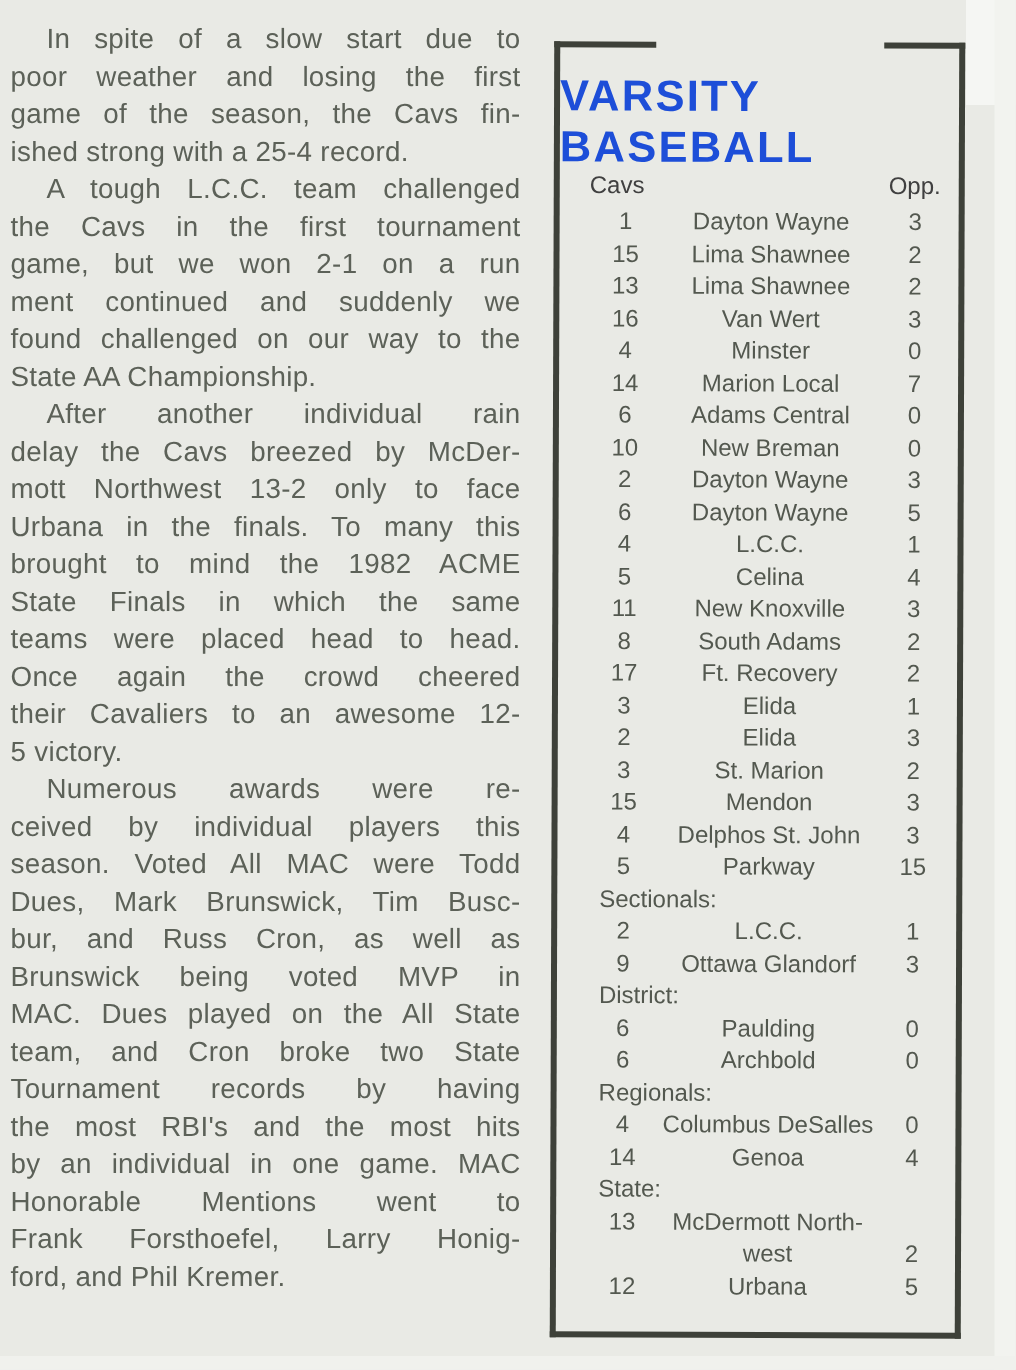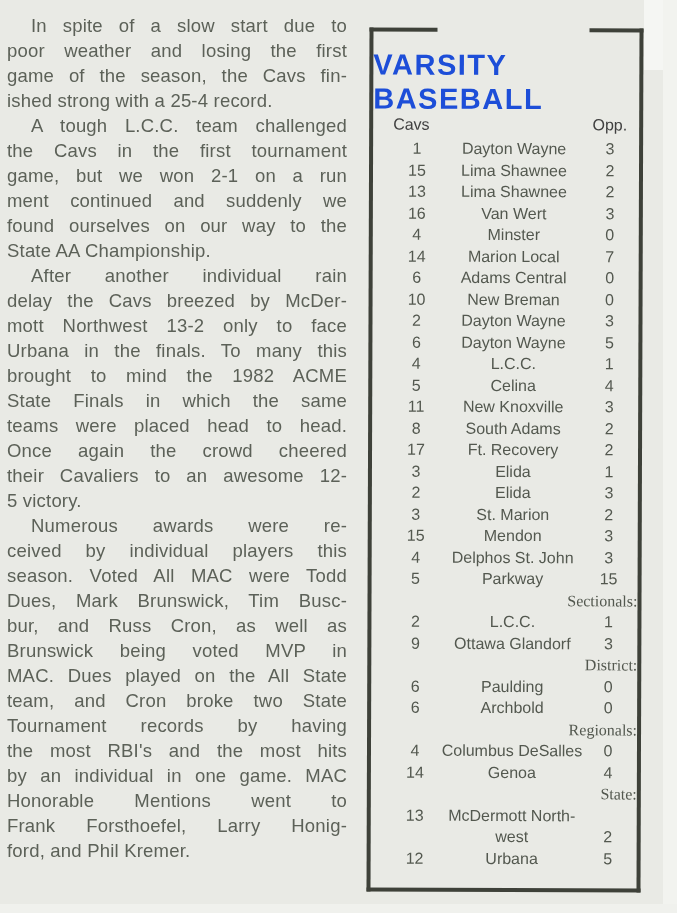--- a/index.html
+++ b/index.html
@@ -68,21 +68,21 @@
     padding:0 12px 0 20px;
     font-size:16px;color:#404040;
   }
   .score-rows{
     font-size:16px;color:#53584f;
   }
   .t-row{position:relative;height:21.5px;line-height:21.5px;}
   .t-cavs{position:absolute;left:0;top:0;width:88px;text-align:center;}
   .t-name{position:absolute;left:0;right:0;top:0;text-align:center;padding-left:16px;}
   .t-opp{position:absolute;right:0;top:0;width:58px;text-align:center;}
-  .t-section{height:21.5px;line-height:21.5px;padding-left:17px;text-align:right;font-family:Liberation Serif, serif;}
+  .t-section{height:21.5px;line-height:21.5px;padding-left:28px;text-align:left;}
 </style>
 </head>
 <body>
 
 <div class="page">
 
   <div class="edge-top-right"></div>
   <div class="edge-right"></div>
   <div class="edge-bottom"></div>
 
@@ -91,21 +91,21 @@
         <div class="line first">In spite of a slow start due to</div>
         <div class="line">poor weather and losing the first</div>
         <div class="line">game of the season, the Cavs fin-</div>
         <div class="line last">ished strong with a 25-4 record.</div>
       </div>
       <div class="para">
         <div class="line first">A tough L.C.C. team challenged</div>
         <div class="line">the Cavs in the first tournament</div>
         <div class="line">game, but we won 2-1 on a run</div>
         <div class="line">ment continued and suddenly we</div>
-        <div class="line">found ourselves on our way to the</div>
+        <div class="line">found challenged on our way to the</div>
         <div class="line last">State AA Championship.</div>
       </div>
       <div class="para">
         <div class="line first">After another individual rain</div>
         <div class="line">delay the Cavs breezed by McDer-</div>
         <div class="line">mott Northwest 13-2 only to face</div>
         <div class="line">Urbana in the finals. To many this</div>
         <div class="line">brought to mind the 1982 ACME</div>
         <div class="line">State Finals in which the same</div>
         <div class="line">teams were placed head to head.</div>

